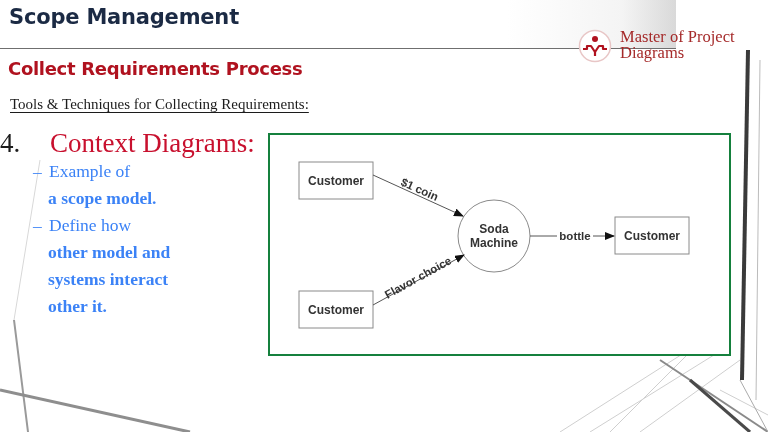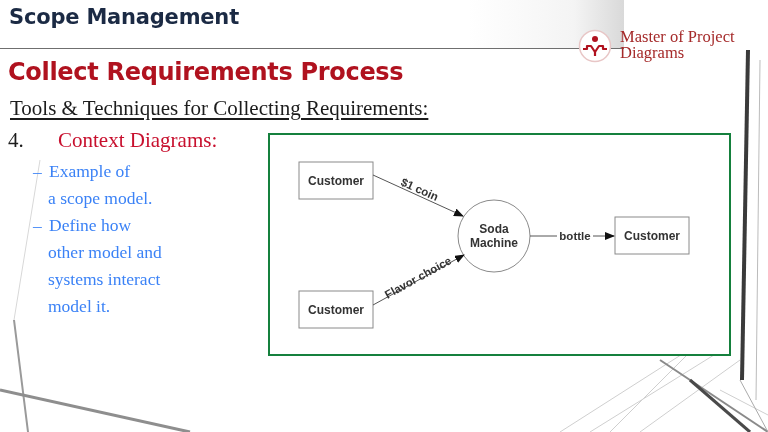--- a/index.html
+++ b/index.html
@@ -3,60 +3,60 @@
   <meta charset="utf-8">
   <style>
     html, body { margin: 0; padding: 0; }
     body {
       width: 768px; height: 432px; overflow: hidden; position: relative;
       background: #ffffff;
       font-family: "Liberation Serif", serif;
     }
     .bg-lines { position: absolute; left: 0; top: 0; width: 768px; height: 432px; z-index: 0; }
     .header {
-      position: absolute; left: 0; top: 0; width: 624px; height: 48px;
+      position: absolute; left: 0; top: 0; width: 676px; height: 48px;
       border-bottom: 1px solid #6f6f6f; z-index: 2;
       background: linear-gradient(to right, #ffffff 0%, #ffffff 75%, #f4f4f4 92%, #d9d9d9 100%);
     }
     .section-title {
       position: absolute; left: 9px; top: 5px;
       font-family: "DejaVu Sans", sans-serif; font-weight: bold;
       font-size: 21px; color: #1b2a44; letter-spacing: -0.2px;
     }
     .logo { position: absolute; left: 578px; top: 6px; width: 180px; height: 36px; margin-top: 22px; }
     .logo-icon { position: absolute; left: 0; top: 1px; width: 34px; height: 34px; }
     .logo-text {
       position: absolute; left: 42px; top: 1px;
       font-family: "Liberation Serif", serif; font-size: 16.5px; line-height: 16px;
       color: #a52a2a;
     }
     .page-title {
       position: absolute; left: 8px; top: 58px; z-index: 2;
       font-family: "DejaVu Sans", sans-serif; font-weight: bold;
-      font-size: 24px; color: #b0121f; letter-spacing: -0.3px;
+      font-size: 18px; color: #b0121f; letter-spacing: -0.3px;
     }
     .subtitle {
       position: absolute; left: 10px; top: 96px; z-index: 2;
-      font-size: 21px; color: #1c1c1c; text-decoration: underline;
+      font-size: 15px; color: #1c1c1c; text-decoration: underline;
       text-underline-offset: 3px;
     }
     .item-heading {
-      position: absolute; left: 8px; top: 128px; z-index: 2;
-      font-size: 21px; color: #1c1c1c; white-space: nowrap;
+      position: absolute; left: 0; top: 128px; z-index: 2;
+      font-size: 27px; color: #1c1c1c; white-space: nowrap;
     }
     .item-heading .num { display: inline-block; width: 50px; }
     .item-heading .txt { color: #c8102e; }
     .bullets {
       position: absolute; left: 33px; top: 158px; z-index: 2;
       font-size: 17.5px; color: #3b82f6; line-height: 27px;
       width: 200px;
     }
     .bullet { display: block; }
     .bullet .dash { display: inline-block; width: 16px; }
-    .bullet .cont { display: block; padding-left: 15px; }
+    .bullet .cont { display: block; padding-left: 15px; font-weight: bold; }
     .diagram-frame {
       position: absolute; left: 268px; top: 133px; width: 459px; height: 219px;
       border: 2px solid #15803d; background: #ffffff; z-index: 2; font-weight: bold;
     }
     .diagram-frame svg { position: absolute; left: 0; top: 0; }
     .node-label, .edge-label {
       font-family: "Liberation Sans", sans-serif; fill: #333333;
     }
   </style>
 </head>
@@ -105,21 +105,21 @@
 
 <div class="bullets">
   <div class="bullet">
     <span class="dash">–</span><span>Example of</span>
     <span class="cont">a scope model.</span>
   </div>
   <div class="bullet">
     <span class="dash">–</span><span>Define how</span>
     <span class="cont">other model and</span>
     <span class="cont">systems interact</span>
-    <span class="cont">model it.</span>
+    <span class="cont">other it.</span>
   </div>
 </div>
 
 <div class="diagram-frame">
   <svg width="459" height="219" viewBox="0 0 459 219">
     <defs>
       <marker id="arrow" markerWidth="10" markerHeight="8" refX="9" refY="4" orient="auto" markerUnits="userSpaceOnUse">
         <path d="M0 0 L10 4 L0 8 Z" fill="#111111"></path>
       </marker>
     </defs>

